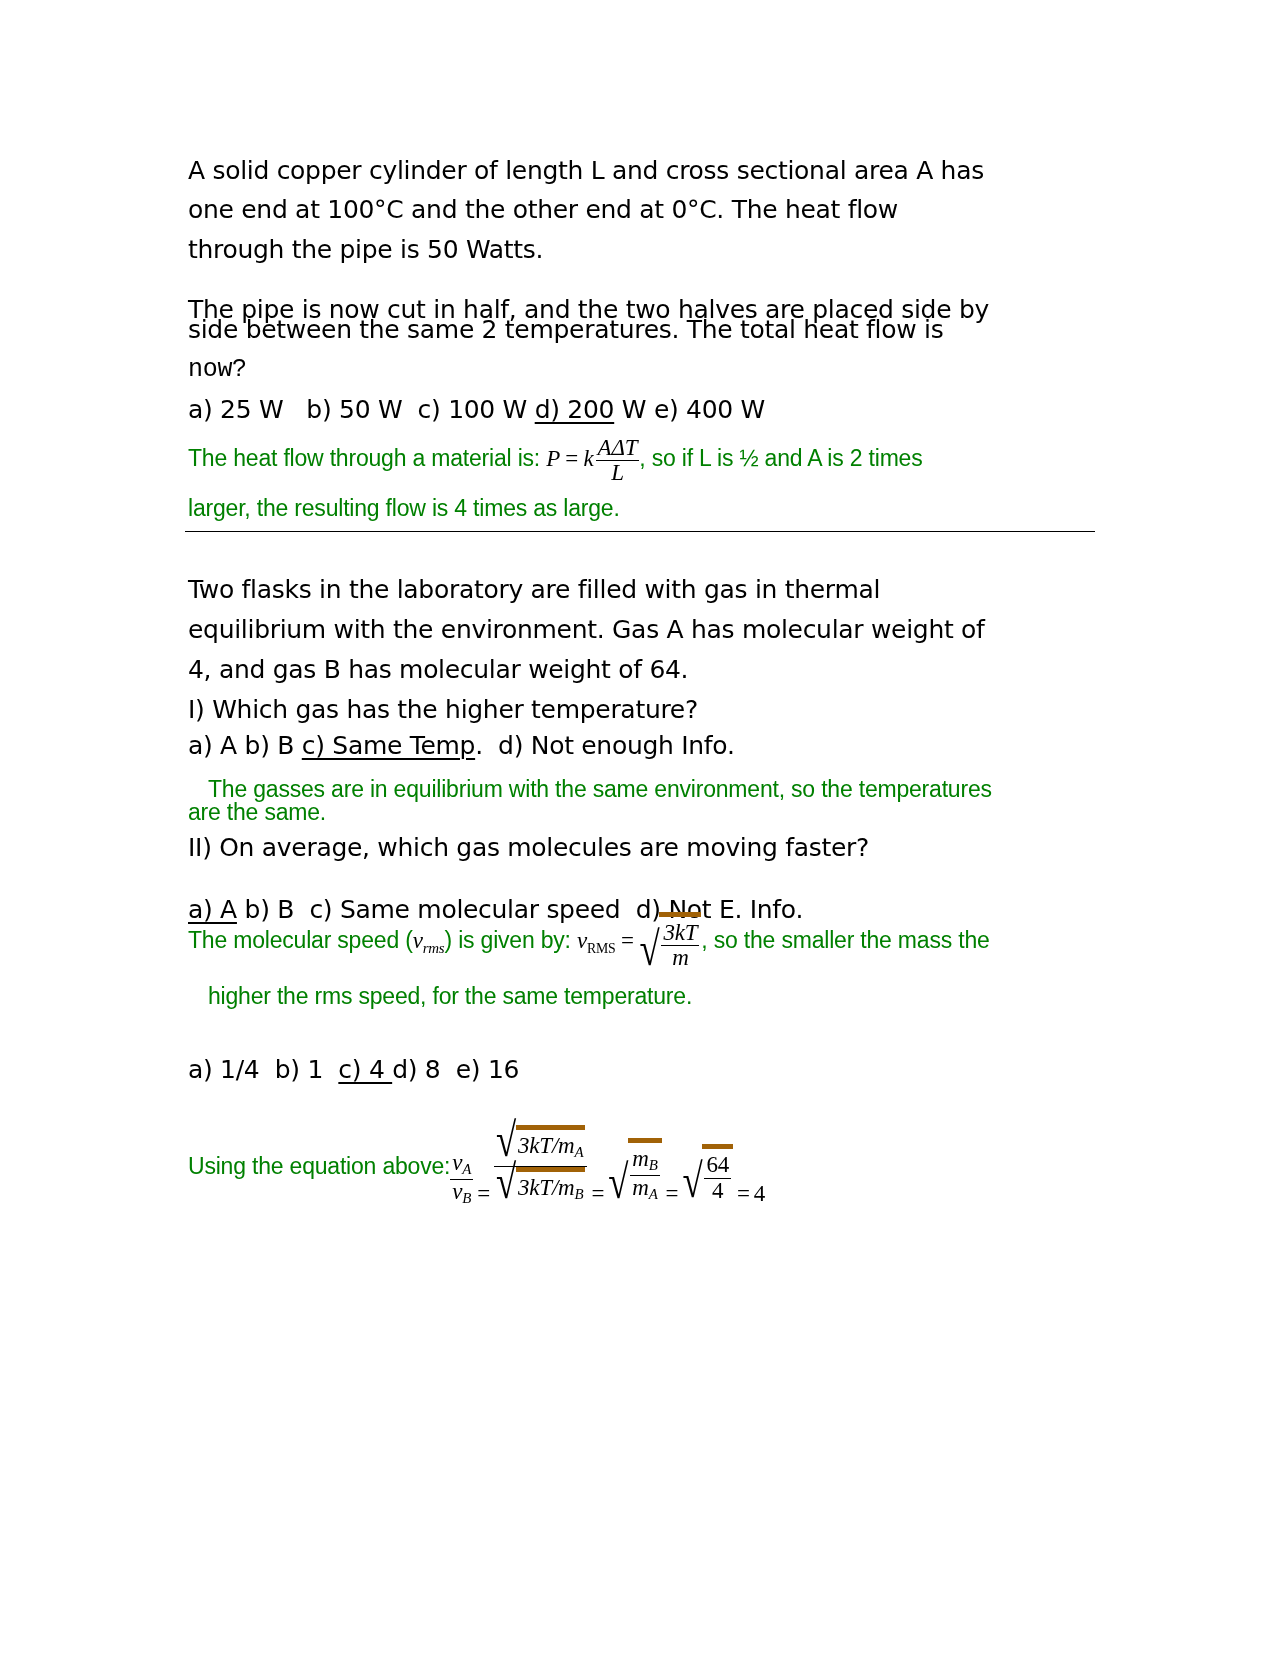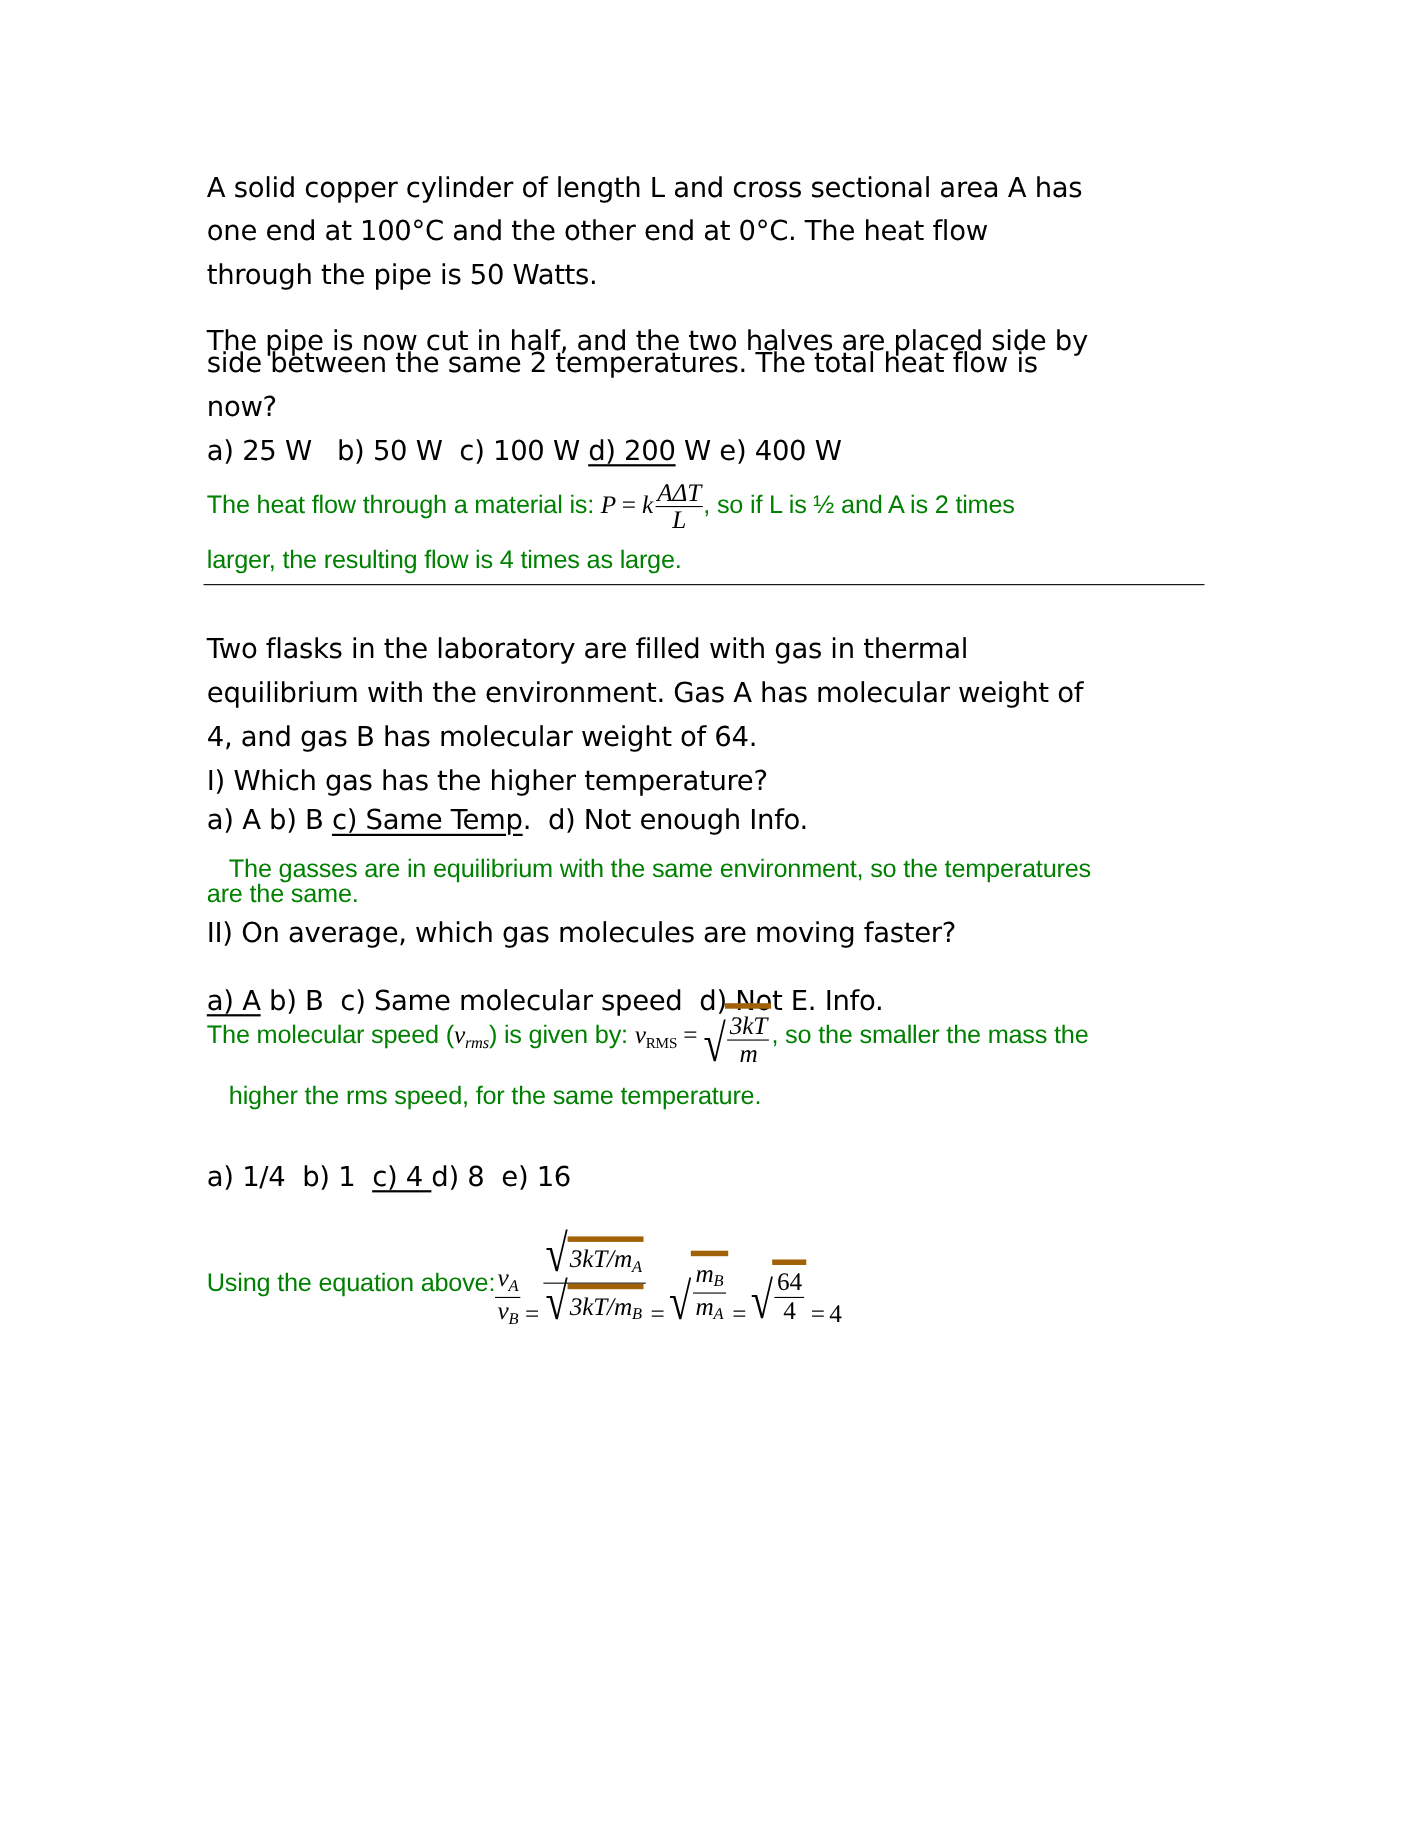--- a/index.html
+++ b/index.html
@@ -34,21 +34,21 @@
 </head>
 <body>
 
 <div class="page">
 
   <p class="q" style="top:156px;">A solid copper cylinder of length L and cross sectional area A has</p>
   <p class="q" style="top:195px;">one end at 100°C and the other end at 0°C. The heat flow</p>
   <p class="q" style="top:235px;">through the pipe is 50 Watts.</p>
   <p class="q" style="top:275px;margin-top:20px;">The pipe is now cut in half, and the two halves are placed side by</p>
   <p class="q" style="top:315px;">side between the same 2 temperatures. The total heat flow is</p>
-  <p class="q" style="top:355px;">now?</p>
+  <p class="q" style="top:355px;font-family:Liberation Mono, monospace;">now?</p>
 
   <p class="q" style="top:395px;">
     <span>a) 25 W</span>&nbsp;&nbsp;
     <span>b) 50 W</span>&nbsp;
     <span>c) 100 W</span>
     <span class="u">d) 200</span><span> W</span>
     <span>e) 400 W</span>
   </p>
 
   <div class="ans" style="top:436px;">

